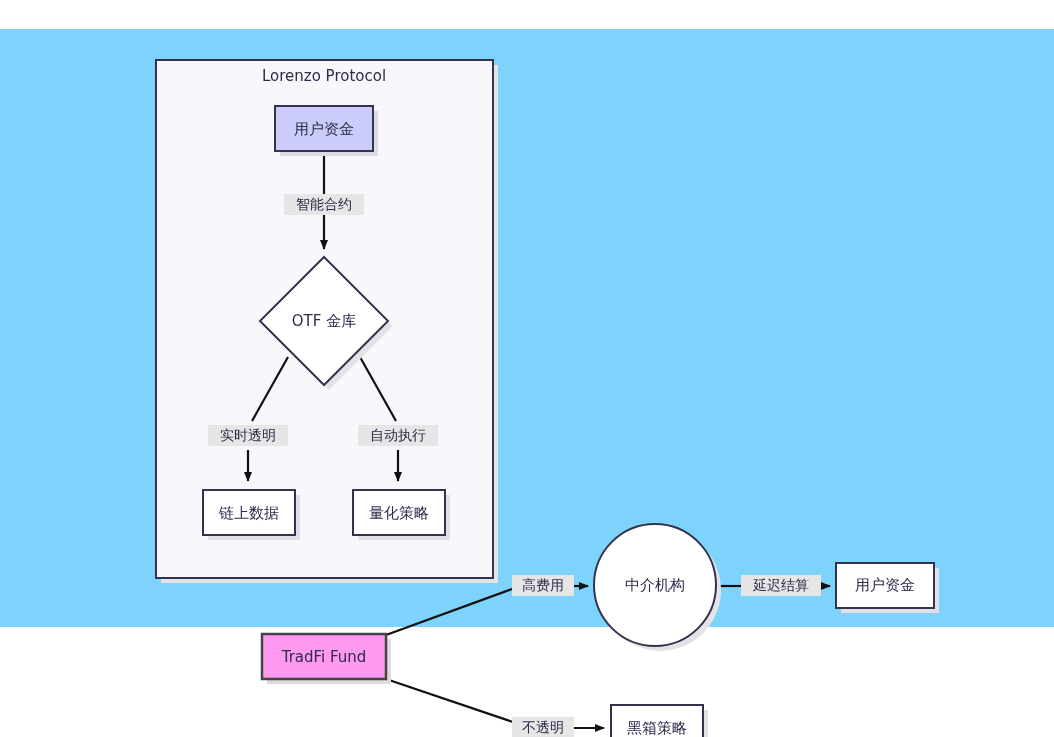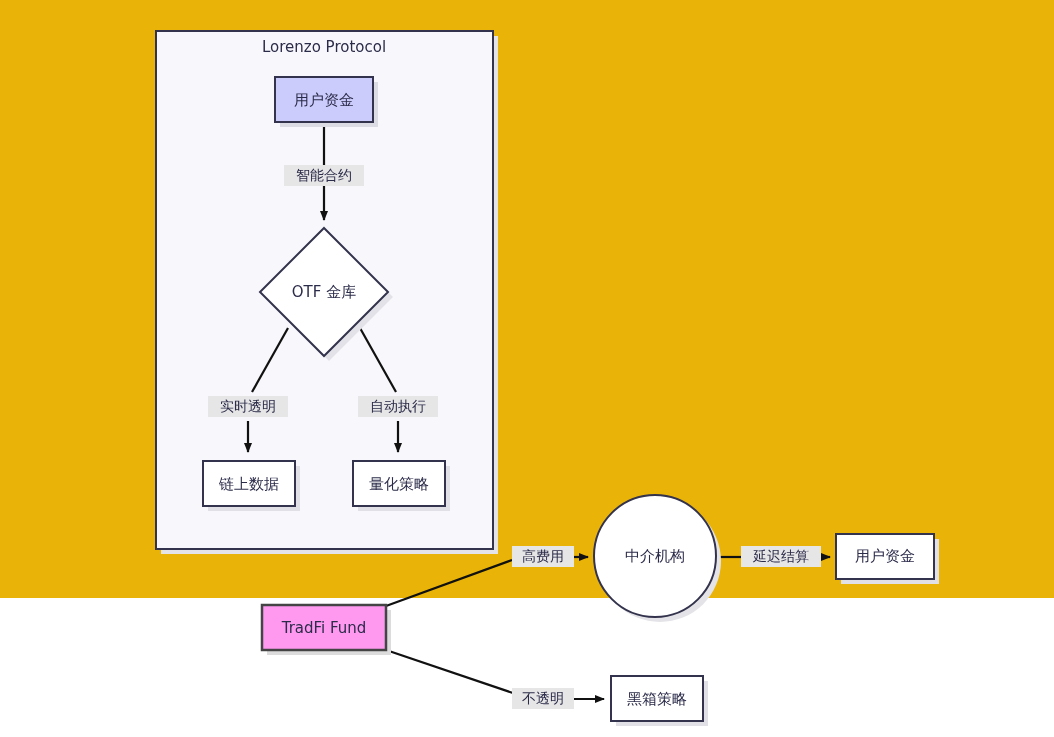--- a/index.html
+++ b/index.html
@@ -8,21 +8,22 @@
     background: #ffffff;
     width: 1054px;
     height: 737px;
     overflow: hidden;
     font-family: "DejaVu Sans", "Liberation Sans", sans-serif;
   }
   #diagram-root {
     position: relative;
     width: 1054px;
     height: 598px;
-    background: #eab308;
+    background: #7dd3fc;
+    margin-top: 29px;
   }
   svg.layer {
     position: absolute;
     top: 0; left: 0;
     width: 1054px;
     height: 737px;
     overflow: visible;
   }
   .node-text {
     font-family: "DejaVu Sans", "Liberation Sans", sans-serif;

